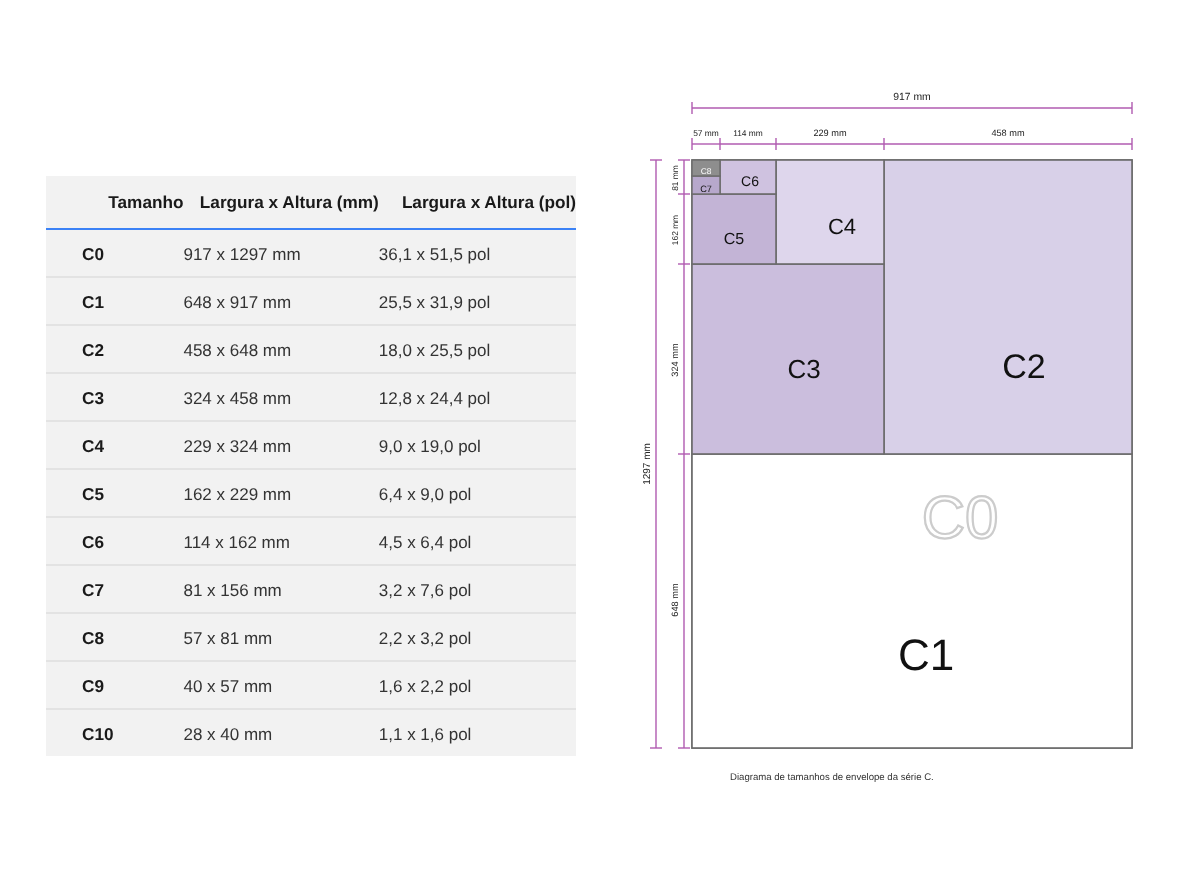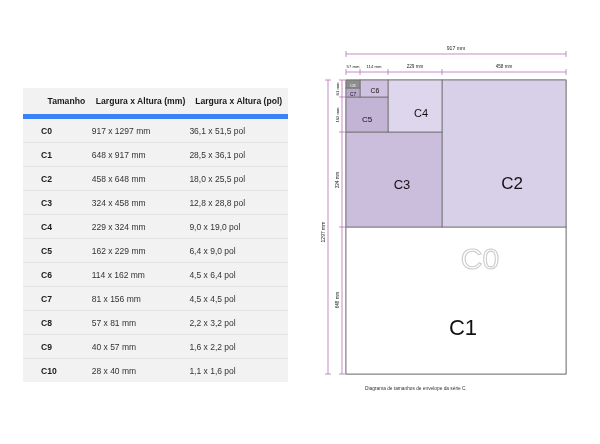--- a/index.html
+++ b/index.html
@@ -28,23 +28,23 @@
   #size-table th, #size-table td {
     padding: 0;
     height: 23px;
     vertical-align: middle;
     background: #f2f2f2;
   }
   #size-table thead th {
     font-weight: bold;
     font-size: 8.6px;
     color: #1a1a1a;
-    text-align: center;
+    text-align: right;
     height: 26px;
-    border-bottom: 5px solid #3b82f6;
+    border-bottom: 1px solid #3b82f6;
   }
   #size-table th.c0, #size-table td.c0 { width: 52px; padding-left: 18px; }
   #size-table th.c1, #size-table td.c1 { width: 104px; }
   #size-table th.c2, #size-table td.c2 { width: 105px; }
 
   #size-table tbody td {
     border-bottom: 1px solid #e3e3e3;
     color: #333333;
   }
   #size-table tbody td.c0 {
@@ -77,51 +77,51 @@
   </thead>
   <tbody>
     <tr>
       <td class="c0">C0</td>
       <td class="c1">917 x 1297 mm</td>
       <td class="c2">36,1 x 51,5 pol</td>
     </tr>
     <tr>
       <td class="c0">C1</td>
       <td class="c1">648 x 917 mm</td>
-      <td class="c2">28,5 x 36,1 pol</td>
+      <td class="c2">25,5 x 31,9 pol</td>
     </tr>
     <tr>
       <td class="c0">C2</td>
       <td class="c1">458 x 648 mm</td>
       <td class="c2">18,0 x 25,5 pol</td>
     </tr>
     <tr>
       <td class="c0">C3</td>
       <td class="c1">324 x 458 mm</td>
-      <td class="c2">12,8 x 28,8 pol</td>
+      <td class="c2">12,8 x 24,4 pol</td>
     </tr>
     <tr>
       <td class="c0">C4</td>
       <td class="c1">229 x 324 mm</td>
       <td class="c2">9,0 x 19,0 pol</td>
     </tr>
     <tr>
       <td class="c0">C5</td>
       <td class="c1">162 x 229 mm</td>
       <td class="c2">6,4 x 9,0 pol</td>
     </tr>
     <tr>
       <td class="c0">C6</td>
       <td class="c1">114 x 162 mm</td>
       <td class="c2">4,5 x 6,4 pol</td>
     </tr>
     <tr>
       <td class="c0">C7</td>
       <td class="c1">81 x 156 mm</td>
-      <td class="c2">4,5 x 4,5 pol</td>
+      <td class="c2">3,2 x 7,6 pol</td>
     </tr>
     <tr>
       <td class="c0">C8</td>
       <td class="c1">57 x 81 mm</td>
       <td class="c2">2,2 x 3,2 pol</td>
     </tr>
     <tr>
       <td class="c0">C9</td>
       <td class="c1">40 x 57 mm</td>
       <td class="c2">1,6 x 2,2 pol</td>

